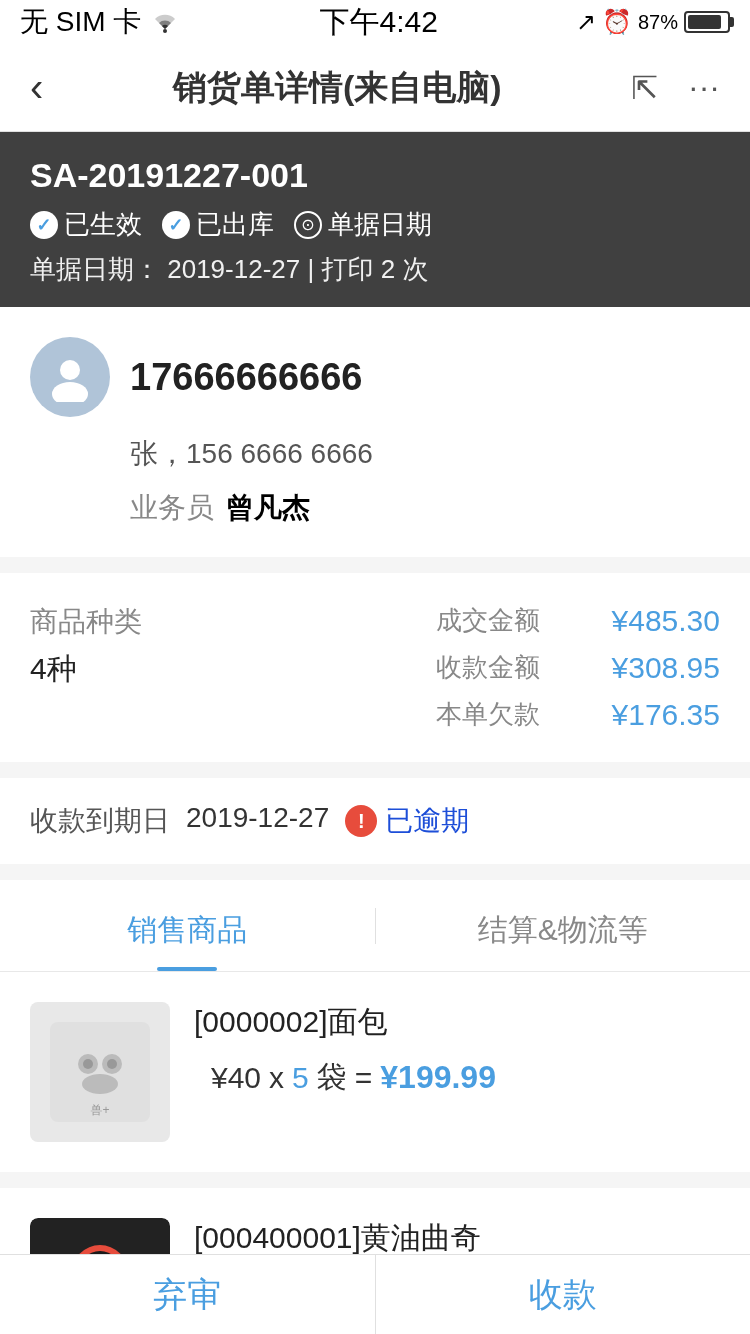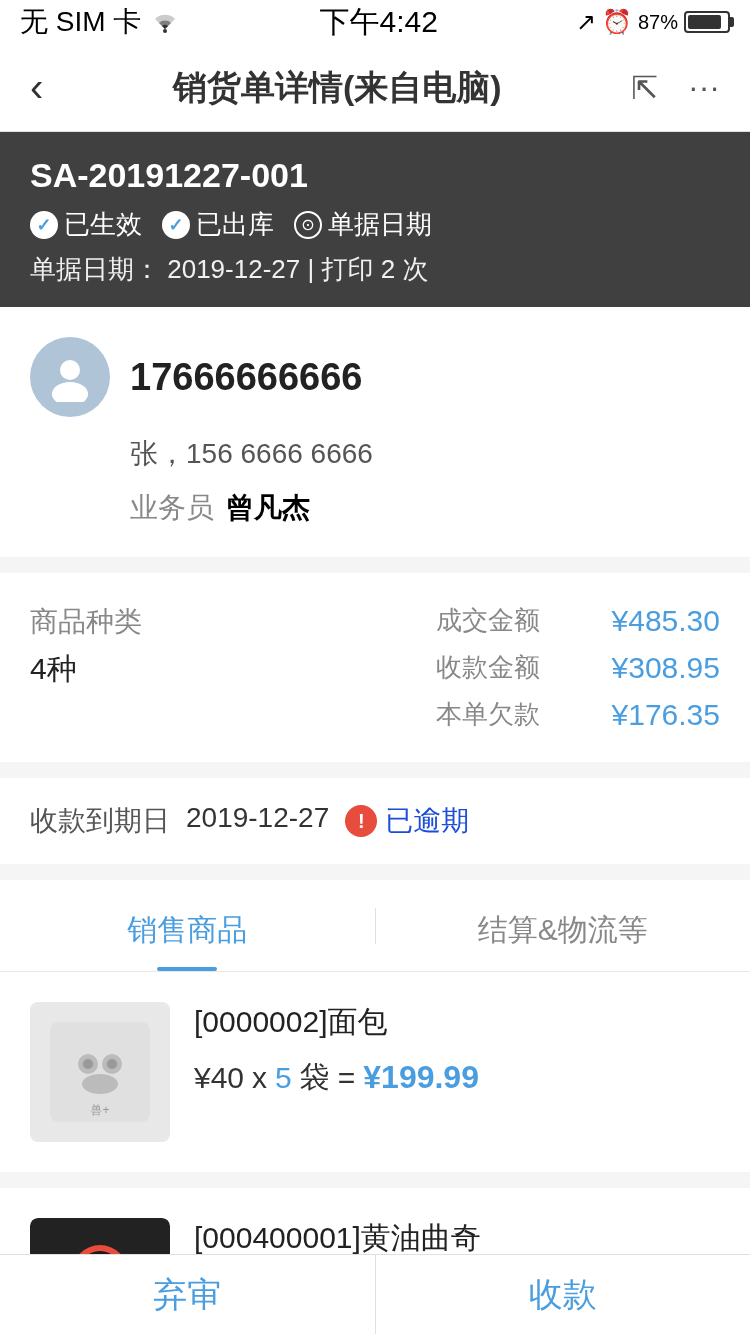--- a/index.html
+++ b/index.html
@@ -373,20 +373,21 @@
       border-radius: 4px;
       margin-bottom: 16px;
     }
     .product-price-row {
       font-size: 30px;
       color: #333;
       display: flex;
       align-items: center;
       gap: 8px;
       flex-wrap: wrap;
+      margin-left: 17px;
     }
     .price-blue {
       color: #4a9ee0;
       font-weight: 500;
     }
     .price-total {
       color: #4a9ee0;
       font-weight: 600;
       font-size: 32px;
     }

